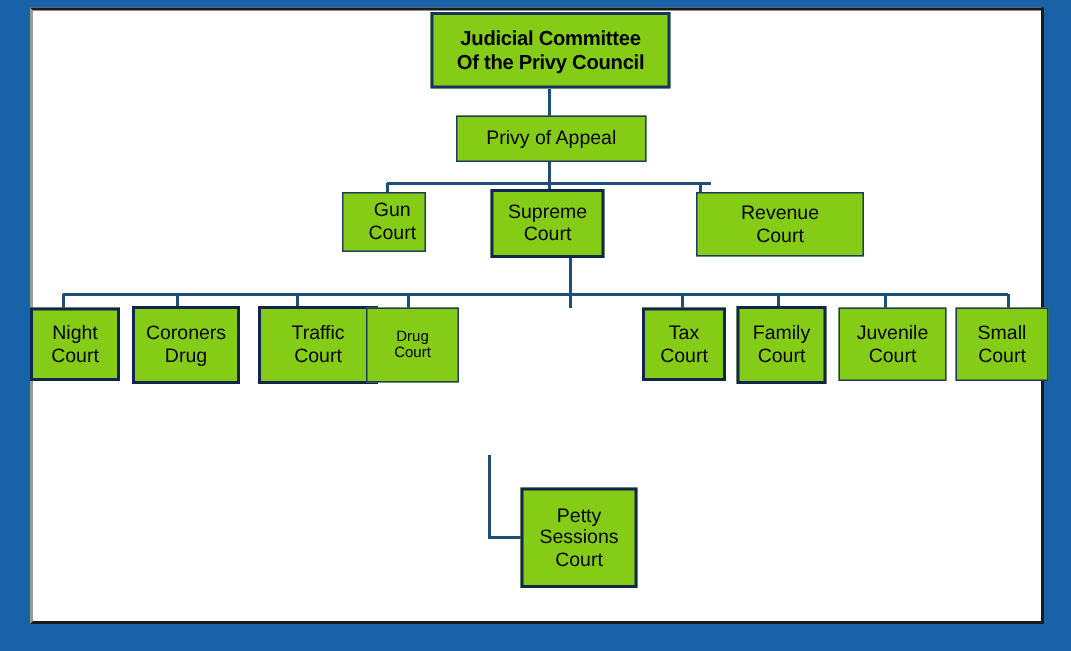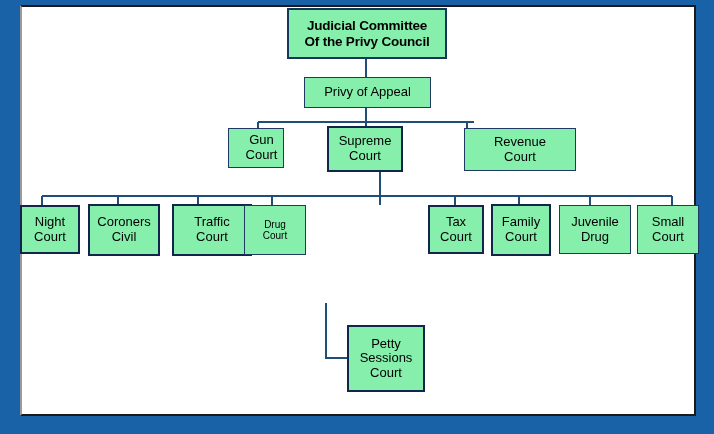--- a/index.html
+++ b/index.html
@@ -20,21 +20,21 @@
     border-bottom:2px solid #1a1a1a;
     border-left:2px solid #9a9a9a;
     box-sizing:border-box;
   }
   #canvas{position:absolute;left:0;top:0;width:714px;height:434px;}
   svg#wires{position:absolute;left:0;top:0;width:714px;height:434px;pointer-events:none;}
 
   .node{
     position:absolute;
     box-sizing:border-box;
-    background:#86efac;
+    background:#84cc16;
     display:flex;
     align-items:center;
     justify-content:center;
     text-align:center;
     color:#000000;
     line-height:1.12;
     z-index:3;
   }
   .node .lbl{display:block;white-space:pre-line;}
 
@@ -111,21 +111,21 @@
 Court</span>
   </div>
 
   <div class="node bw-heavy t-norm" style="left:20px;top:205px;width:60px;height:49px;">
     <span class="lbl">Night
 Court</span>
   </div>
 
   <div class="node bw-heavy t-norm" style="left:88px;top:204px;width:72px;height:52px;">
     <span class="lbl">Coroners
-Civil</span>
+Drug</span>
   </div>
 
   <div class="node bw-heavy t-norm" style="left:172px;top:204px;width:80px;height:52px;">
     <span class="lbl">Traffic
 Court</span>
   </div>
 
   <div class="node bw-thin t-sm" style="left:244px;top:205px;width:62px;height:50px;">
     <span class="lbl">Drug
 Court</span>
@@ -137,21 +137,21 @@
 Court</span>
   </div>
 
   <div class="node bw-heavy t-norm" style="left:491px;top:204px;width:60px;height:52px;">
     <span class="lbl">Family
 Court</span>
   </div>
 
   <div class="node bw-thin t-norm" style="left:559px;top:205px;width:72px;height:49px;">
     <span class="lbl">Juvenile
-Drug</span>
+Court</span>
   </div>
 
   <div class="node bw-thin t-norm" style="left:637px;top:205px;width:62px;height:49px;">
     <span class="lbl">Small
 Court</span>
   </div>
 
   <div class="node bw-heavy t-norm" id="node-petty" style="left:347px;top:325px;width:78px;height:67px;">
     <span class="lbl">Petty
 Sessions

